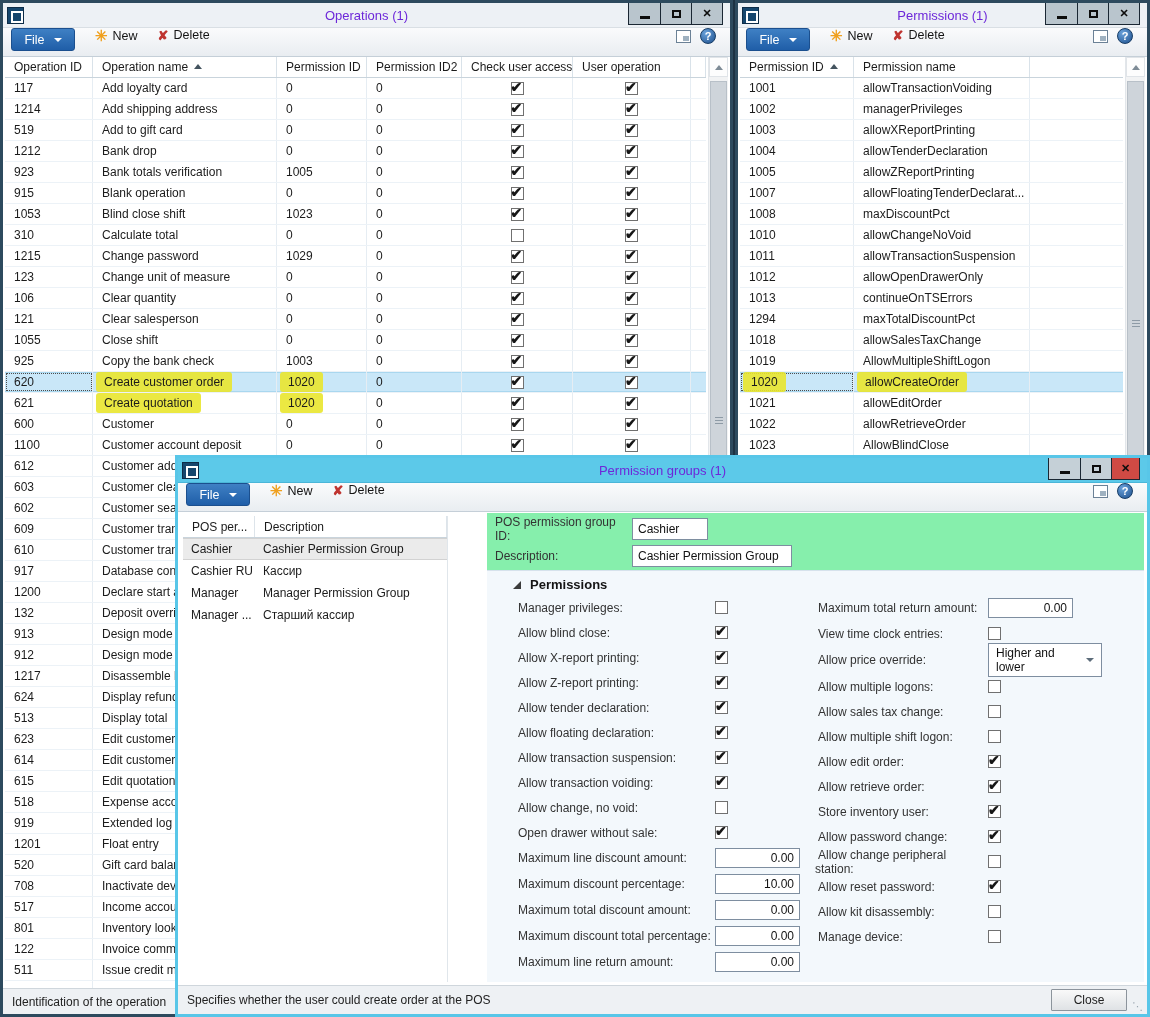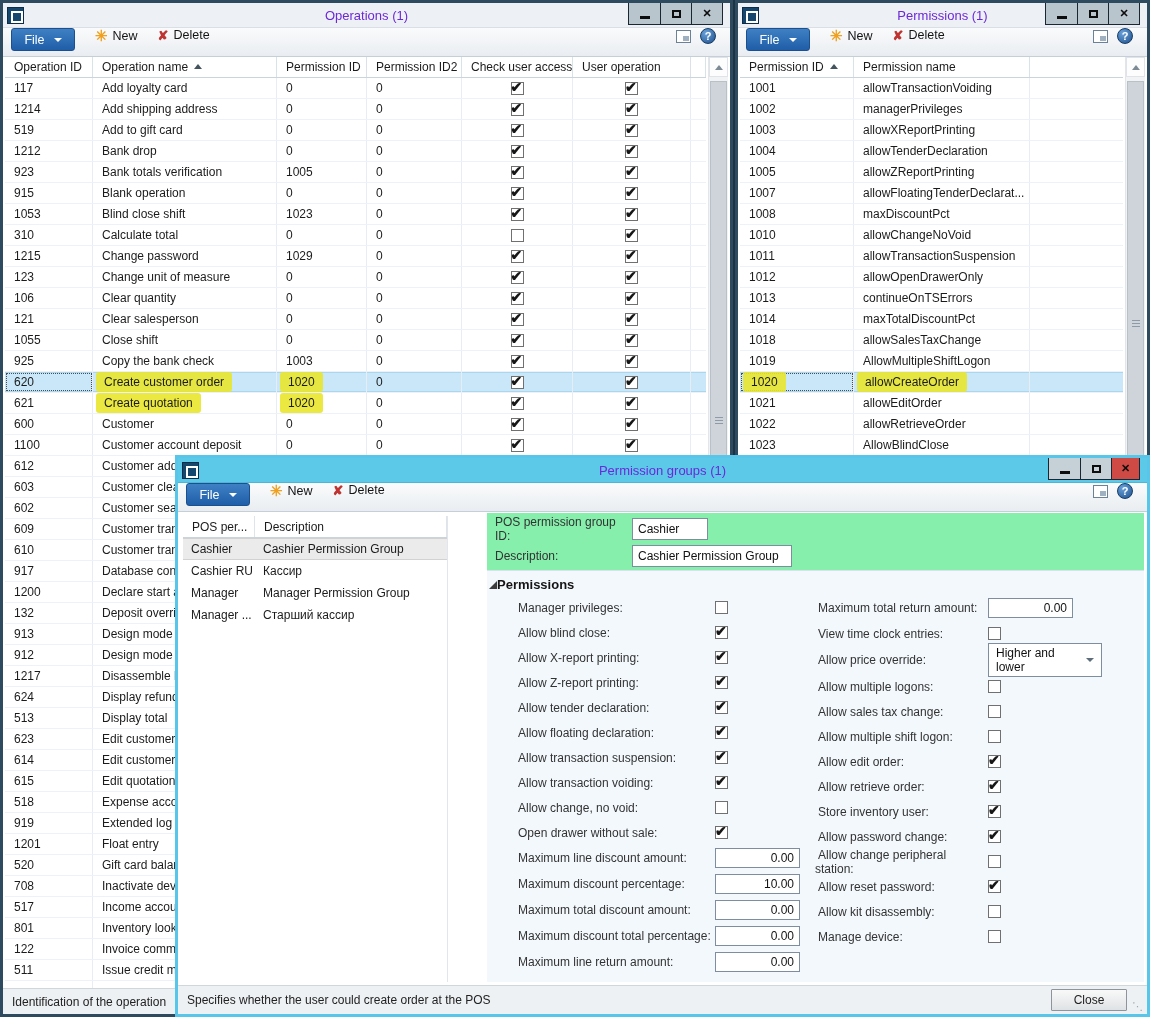--- a/index.html
+++ b/index.html
@@ -82,21 +82,21 @@
   .gl-row .gc{border-right:none;padding-left:8px}
   .gl-row.sel{background:#ebebeb;box-shadow:inset 0 1px 0 #d2d2d2,inset 0 -1px 0 #d2d2d2}
 
   .panel{position:absolute;left:309px;right:3px;top:55px;bottom:32px;background:#f3f8fc}
   .panel-top{position:absolute;left:0;right:0;top:0;height:58px;background:#86efac;border-bottom:1px solid #d6e2ec}
   .pt-row{position:absolute;left:8px;display:flex;align-items:center;height:22px;font-size:12px;color:#333}
   .pt-row .plabel{width:137px}
   .tinput{border:1px solid #7e8ea0;background:#fff;padding:0 5px;height:22px;display:flex;align-items:center;font-size:12px;color:#111}
   #pt-id .tinput{width:76px}
   #pt-desc .tinput{width:160px}
-  .section-head{position:absolute;left:2px;top:64px;display:flex;align-items:center;}
+  .section-head{position:absolute;left:26px;top:64px;display:flex;align-items:center;gap:9px}
   .tri-expanded{width:0;height:0;border-left:8px solid transparent;border-bottom:8px solid #3c3c3c}
   .section-title{font-weight:bold;font-size:13px;color:#141414}
 
   .fcol{position:absolute;top:82px}
   #fcol-left{left:28px;width:320px}
   #fcol-right{left:328px;width:330px}
   .frow{display:flex;align-items:center;height:25px;font-size:12px;color:#333}
   .frow.inputrow{height:26px}
   .frow.tall{height:28px}
   #fcol-left .flabel{width:200px}
@@ -746,21 +746,21 @@
             <div class="gc">1012</div>
             <div class="gc">allowOpenDrawerOnly</div>
             <div class="gc"></div>
           </div>
           <div class="grow perm-cols">
             <div class="gc">1013</div>
             <div class="gc">continueOnTSErrors</div>
             <div class="gc"></div>
           </div>
           <div class="grow perm-cols">
-            <div class="gc">1014</div>
+            <div class="gc">1294</div>
             <div class="gc">maxTotalDiscountPct</div>
             <div class="gc"></div>
           </div>
           <div class="grow perm-cols">
             <div class="gc">1018</div>
             <div class="gc">allowSalesTaxChange</div>
             <div class="gc"></div>
           </div>
           <div class="grow perm-cols">
             <div class="gc">1019</div>

